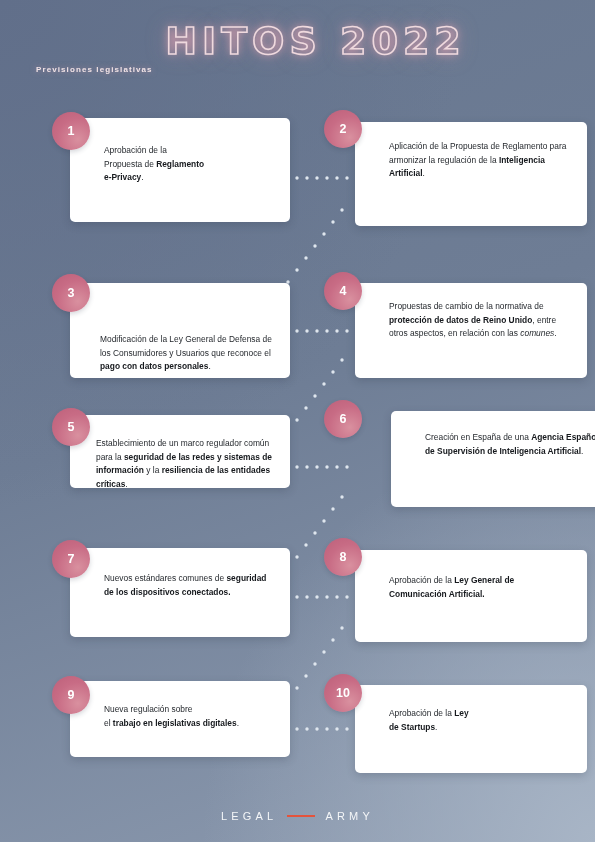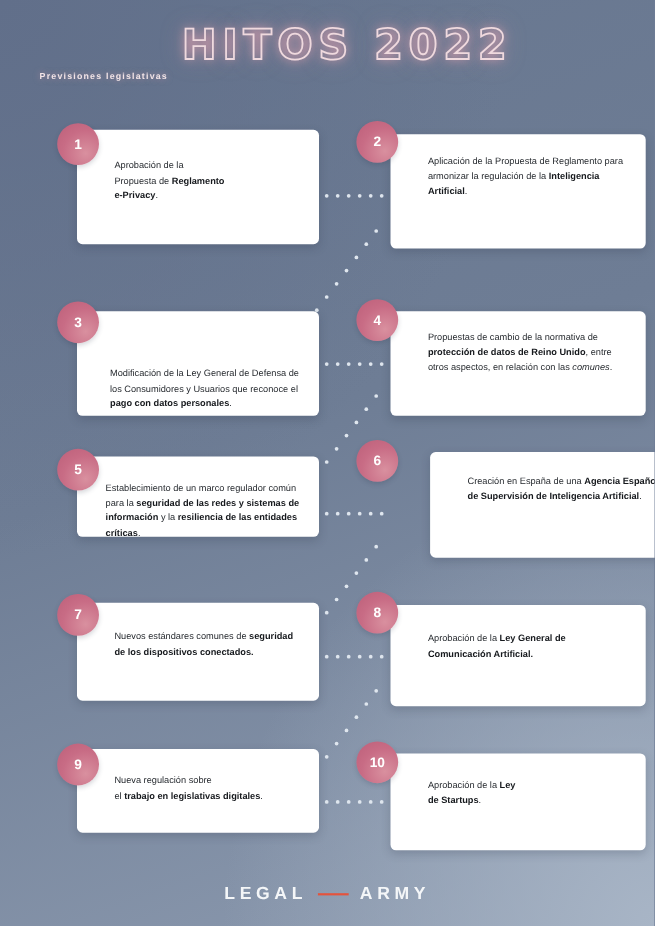--- a/index.html
+++ b/index.html
@@ -101,22 +101,22 @@
   .badge-r { left:324px; }
 
   
   #footer {
     position:absolute; left:0; right:0; bottom:20px;
     display:flex; align-items:center; justify-content:center;
     gap:9px;
     z-index:5;
   }
   .logo-word {
-    font-size:16px;
-    font-weight:700;
+    font-size:11px;
+    font-weight:400;
     letter-spacing:4.2px;
     color:#f4f6f8;
     font-family:"Liberation Sans", sans-serif;
   }
   #logo-dash {
     width:28px; height:1.8px;
     background:#e4533c;
     margin:0 1px;
   }
 </style>

